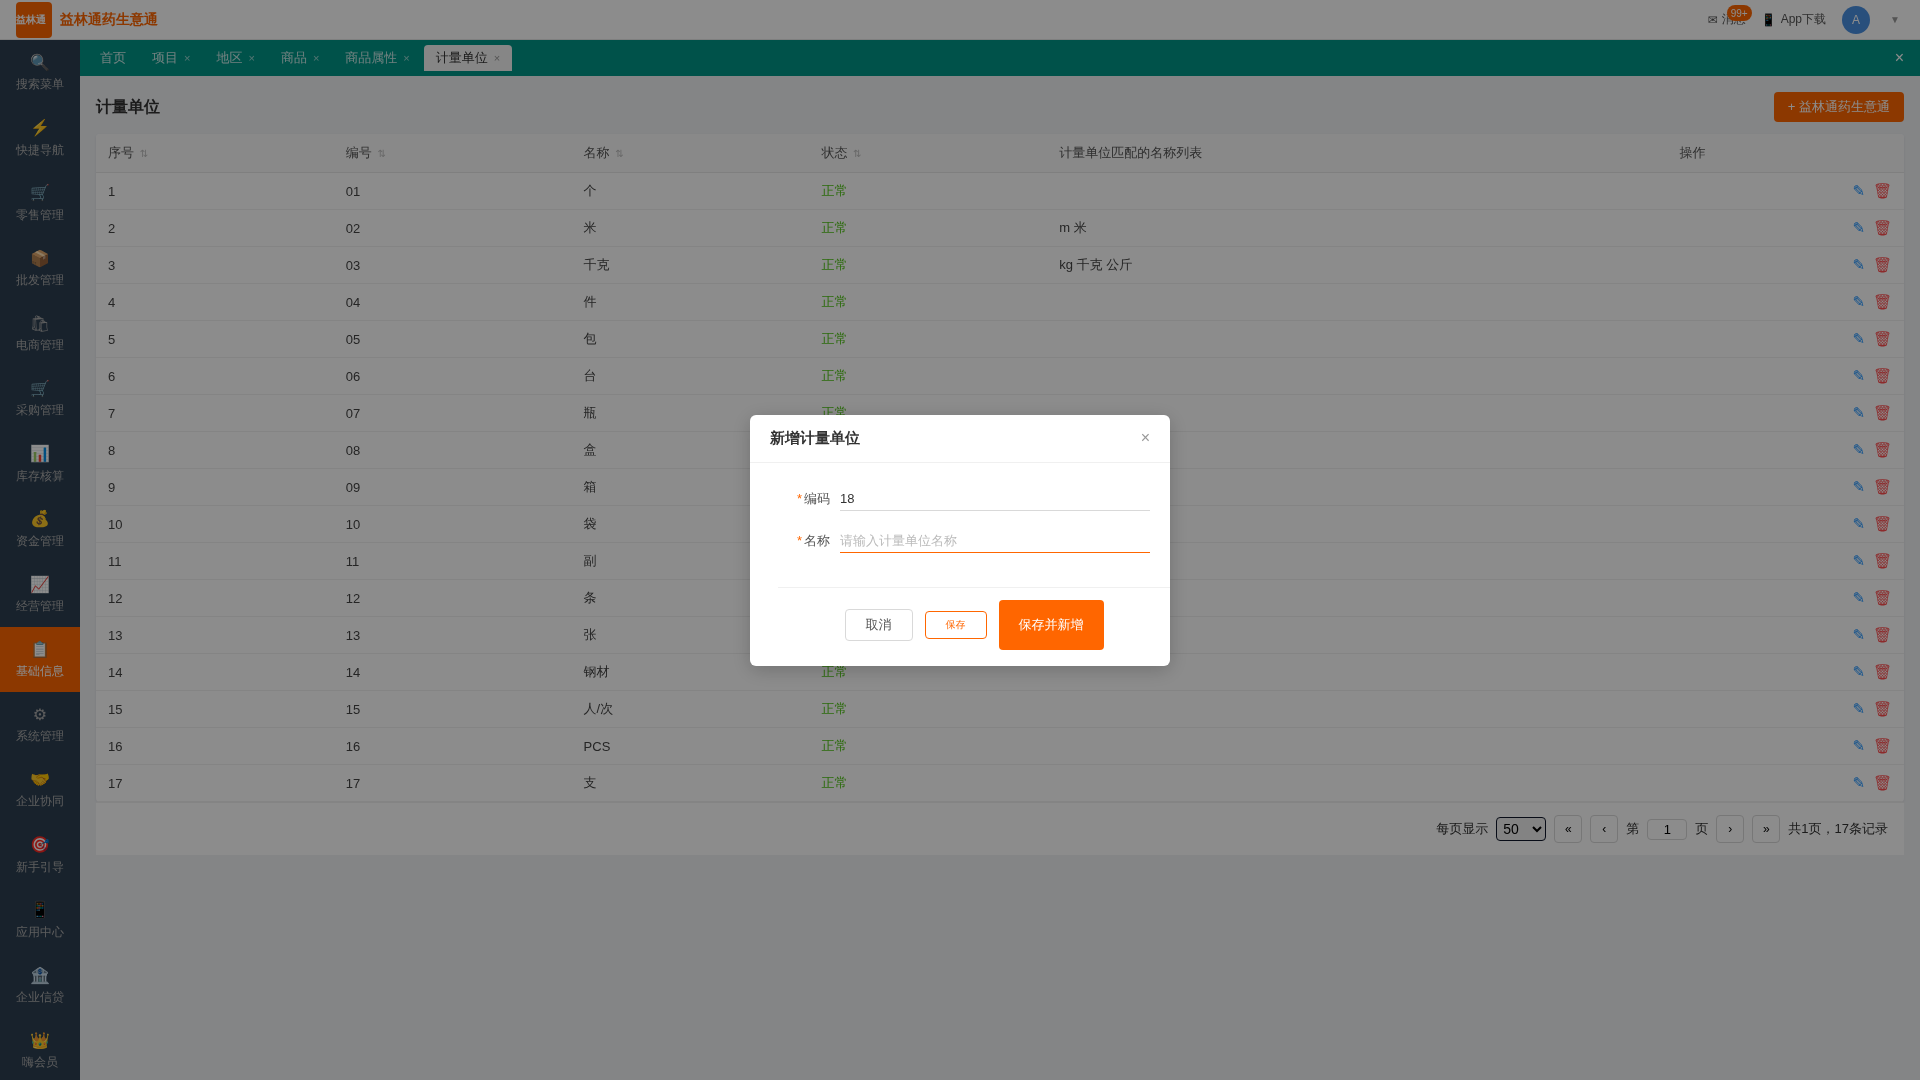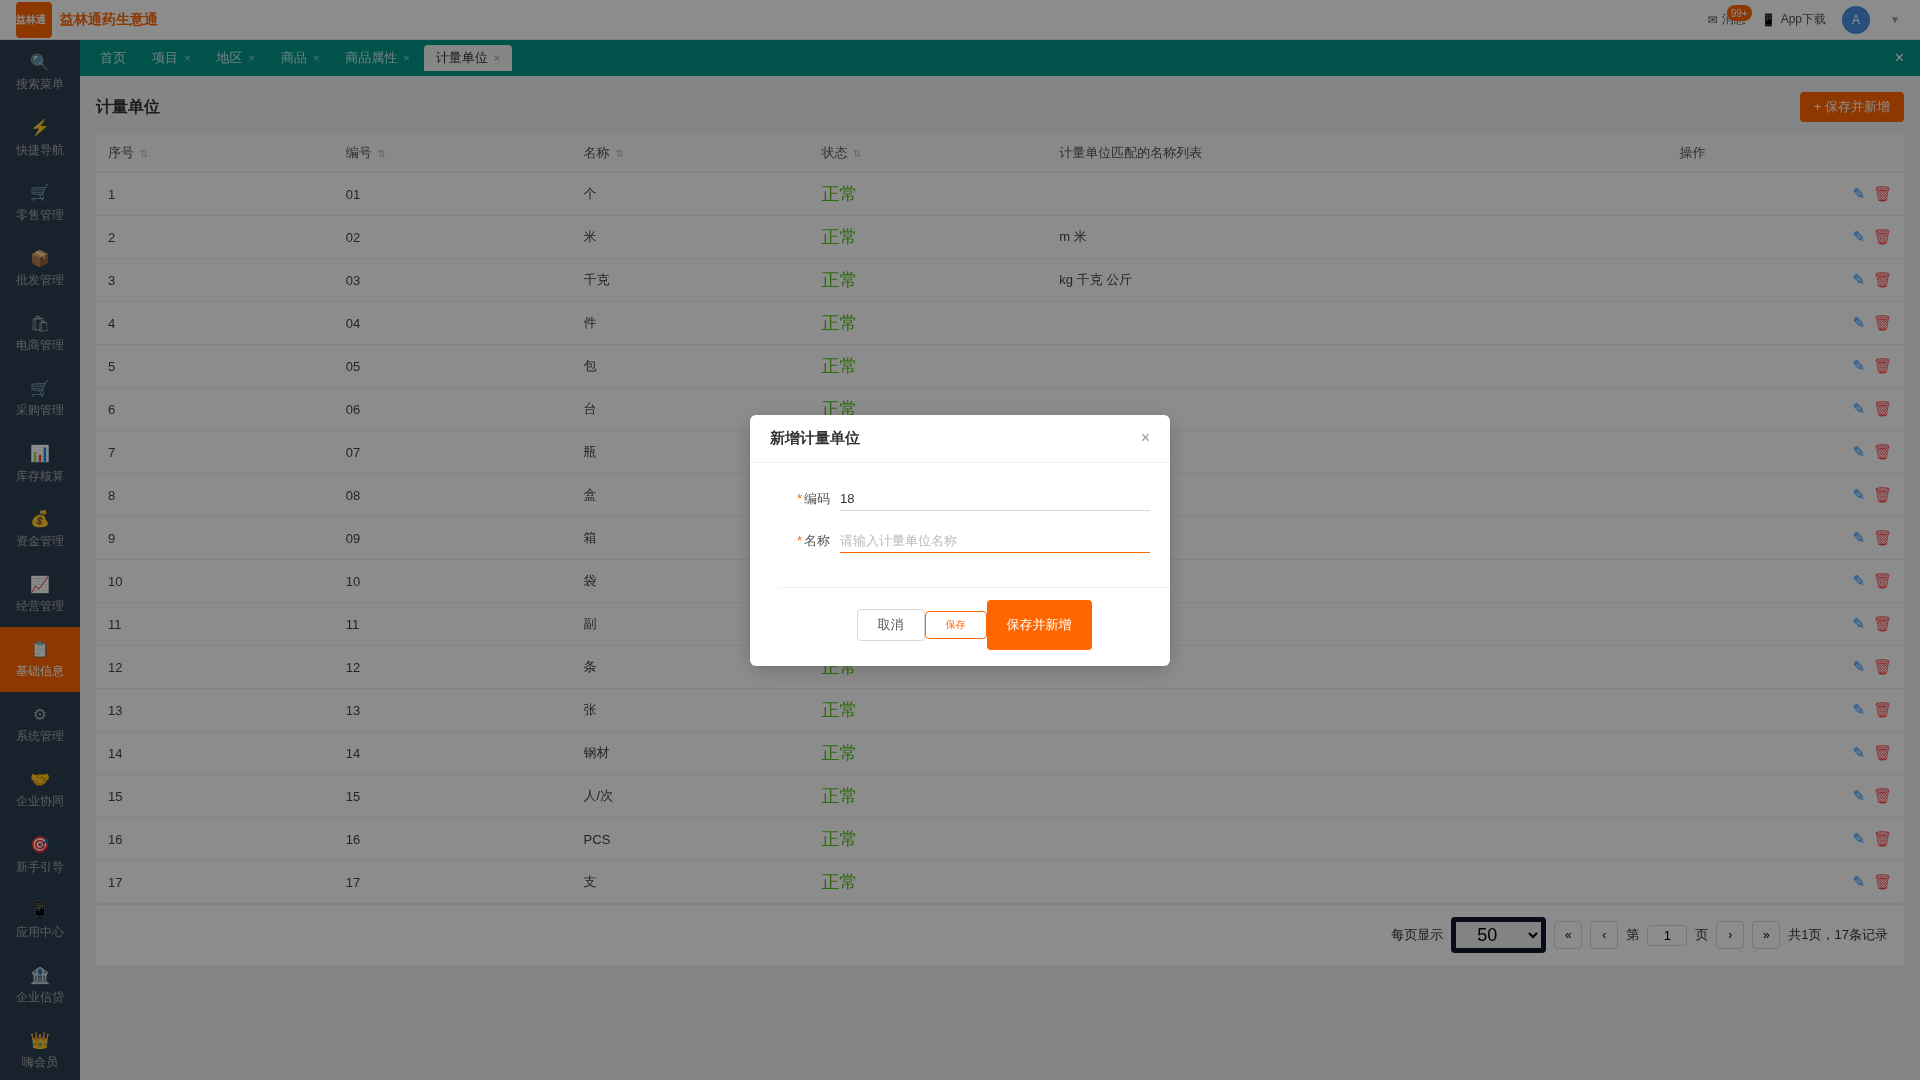--- a/index.html
+++ b/index.html
@@ -221,21 +221,21 @@
       color: #444;
       font-size: 13px;
     }
     .sort-icon {
       color: #bbb;
       font-size: 10px;
       margin-left: 2px;
     }
     .status-normal {
       color: #52c41a;
-      font-size: 18px;
+      font-size: 13px;
     }
     .action-icons {
       display: flex;
       gap: 8px;
       align-items: center;
     }
     .action-icon {
       cursor: pointer;
       color: #1890ff;
       font-size: 15px;
@@ -249,24 +249,24 @@
       display: flex;
       align-items: center;
       justify-content: flex-end;
       padding: 12px 16px;
       background: #fff;
       border-top: 1px solid #f0f0f0;
       gap: 8px;
       font-size: 13px;
     }
     .page-size-select {
-      border: 5px solid #0f172a;
+      border: 1px solid #0f172a;
       border-radius: 4px;
-      padding: 2px 17px;
-      font-size: 18px;
+      padding: 2px 2px;
+      font-size: 14px;
     }
     .page-btn {
       width: 28px;
       height: 28px;
       border: 1px solid #d9d9d9;
       background: white;
       border-radius: 4px;
       cursor: pointer;
       display: flex;
       align-items: center;
@@ -351,20 +351,21 @@
       border-bottom-color: #f60;
     }
     .form-input::placeholder {
       color: #bbb;
     }
     .modal-footer {
       padding: 12px 20px 16px;
       display: flex;
       align-items: center;
       justify-content: center;
+      gap: 12px;
       border-top: 1px solid #f0f0f0;
       margin-left: 28px;
     }
     .btn-cancel {
       border: 1px solid #d9d9d9;
       background: white;
       color: #555;
       padding: 6px 20px;
       border-radius: 4px;
       cursor: pointer;
@@ -510,21 +511,21 @@
       <div class="tab active">
         <span>计量单位</span>
         <span class="tab-close" style="color:#999;">×</span>
       </div>
       <div class="tab-bar-close">×</div>
     </div>
 
     <div class="page-content">
       <div class="page-title-bar">
         <span class="page-title">计量单位</span>
-        <button class="add-btn">+ 保存并新增</button>
+        <button class="add-btn">+ 益林通药生意通</button>
       </div>
 
       <table class="data-table">
         <thead>
           <tr>
             <th>序号 <span class="sort-icon">⇅</span></th>
             <th>编号 <span class="sort-icon">⇅</span></th>
             <th>名称 <span class="sort-icon">⇅</span></th>
             <th>状态 <span class="sort-icon">⇅</span></th>
             <th>计量单位匹配的名称列表</th>

